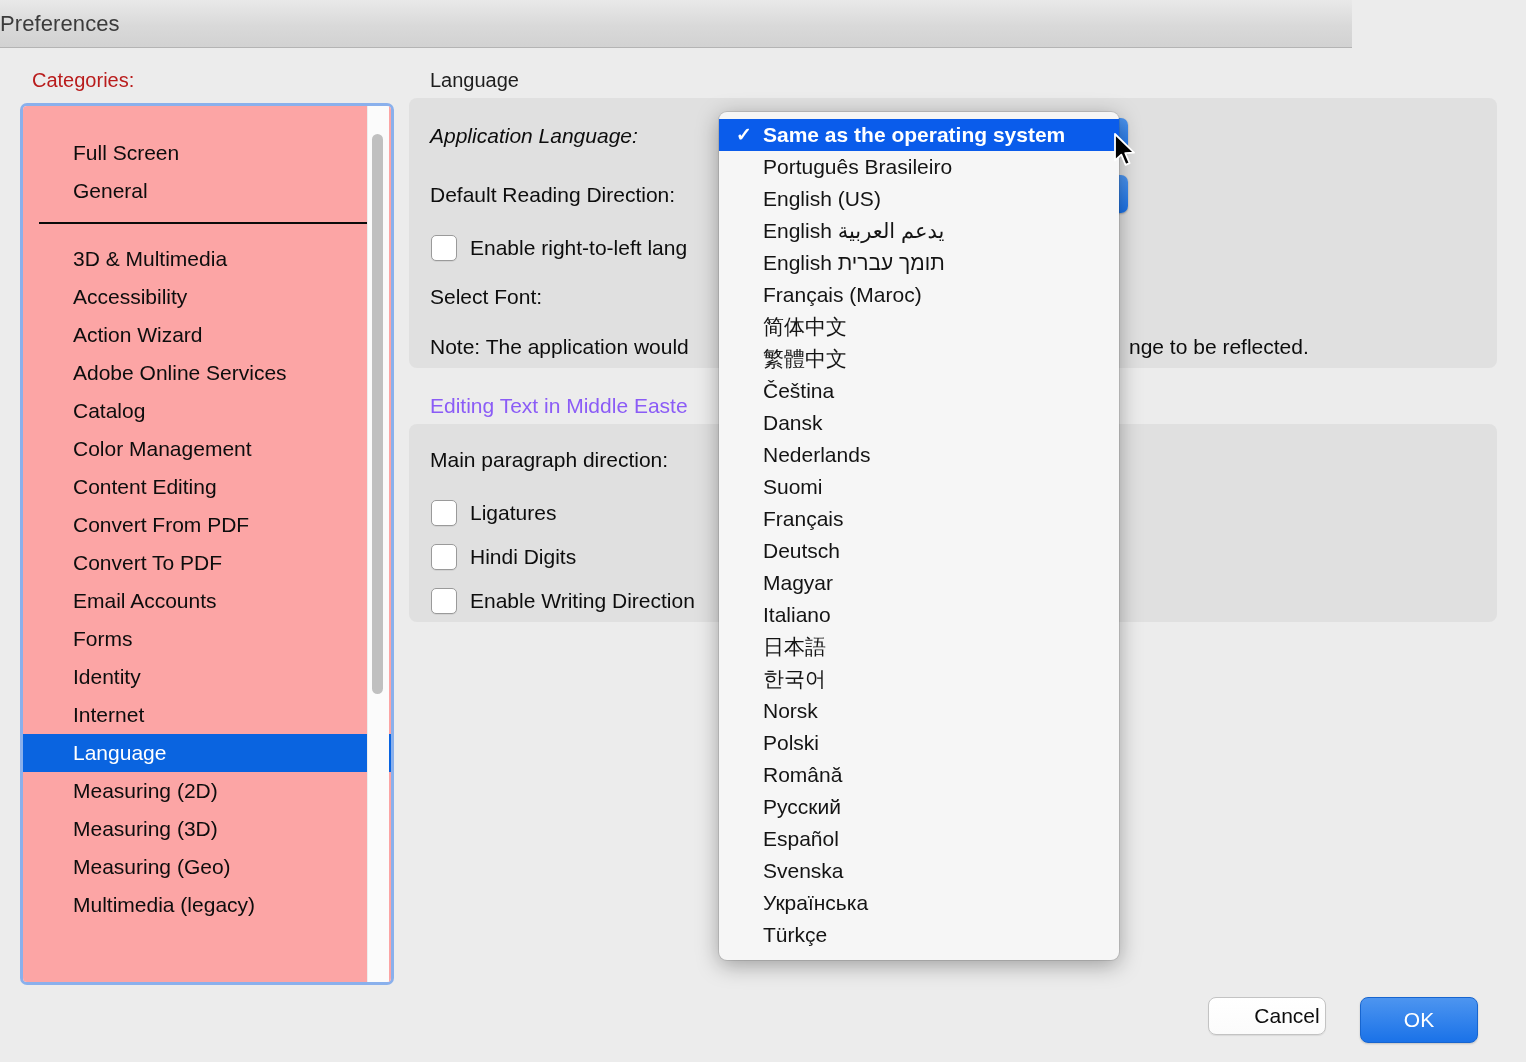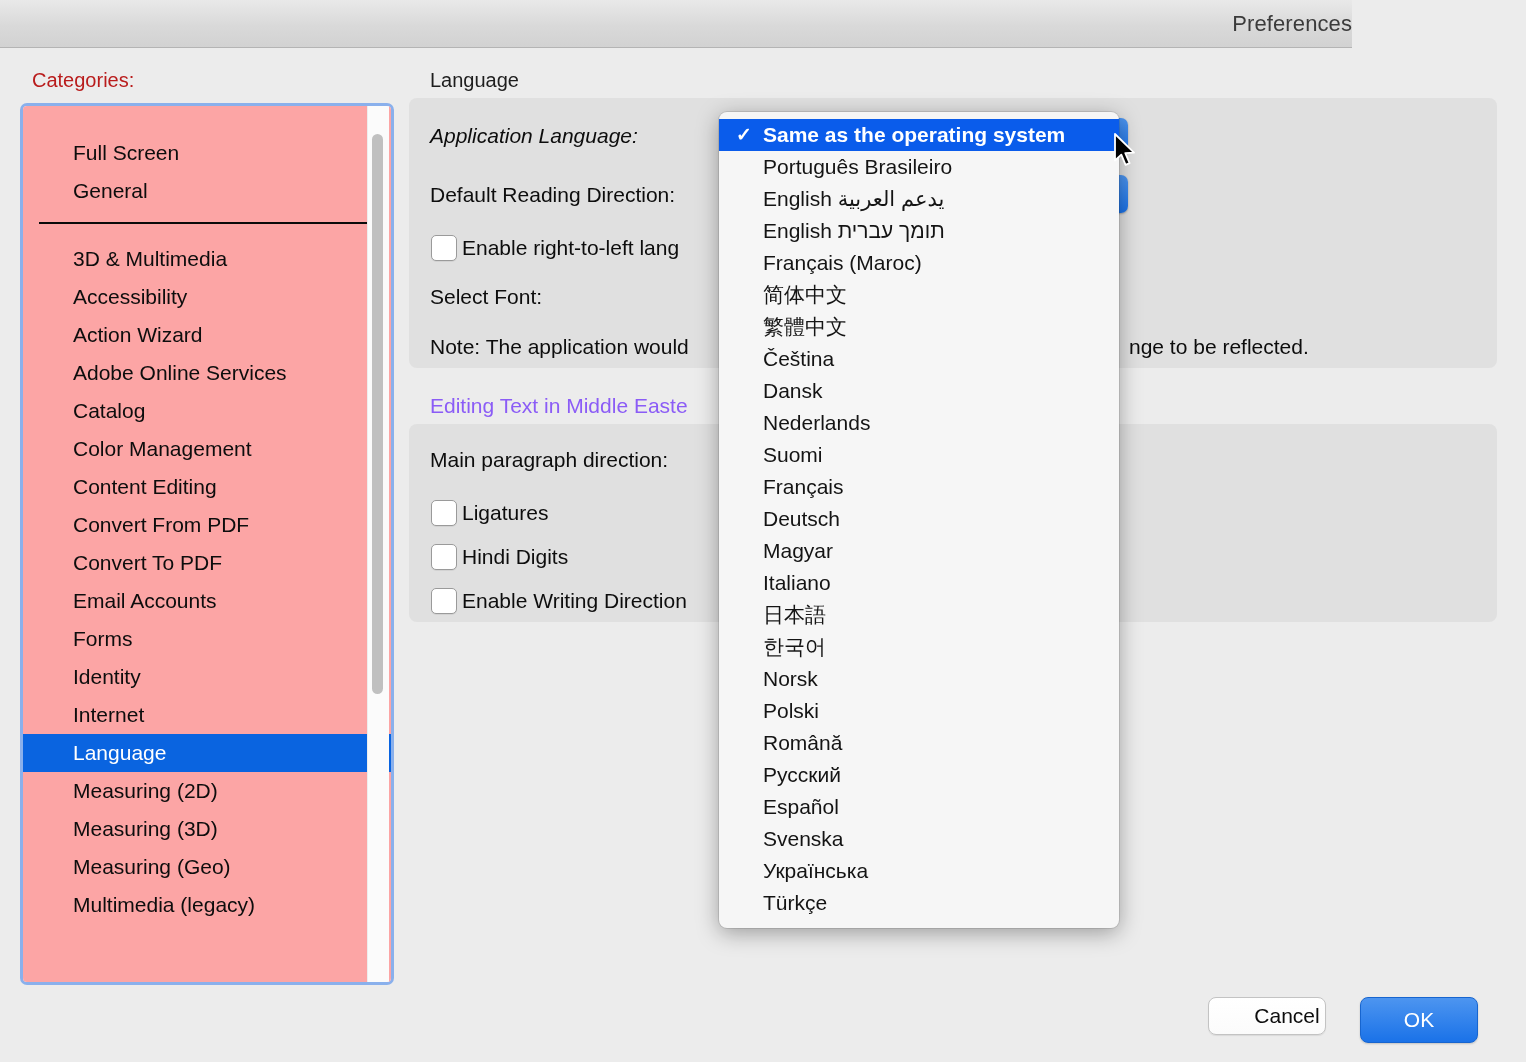--- a/index.html
+++ b/index.html
@@ -20,21 +20,21 @@
   .titlebar {
     position: absolute;
     left: 0; top: 0;
     width: 1352px;
     height: 48px;
     background: linear-gradient(to bottom, #e9e9e9 0%, #d9d9d9 55%, #d2d2d2 100%);
     border-bottom: 1px solid #b4b4b4;
     box-sizing: border-box;
     display: flex;
     align-items: center;
-    justify-content: flex-end;
+    justify-content: flex-start;
   }
   .titlebar-text {
     font-size: 22px;
     color: #3b3b3b;
     letter-spacing: .1px;
   }
 
   
   .categories-label {
     position: absolute;
@@ -129,21 +129,21 @@
   #lbl-reading-dir     { left: 430px; top: 183px; }
   #lbl-select-font     { left: 430px; top: 285px; }
   #lbl-note            { left: 430px; top: 335px; }
   #lbl-main-paragraph  { left: 430px; top: 448px; }
 
   
   .cb-row {
     position: absolute;
     display: flex;
     align-items: center;
-    gap: 5px;
+    gap: 13px;
     white-space: nowrap;
     text-align: right;
   }
   #cb-row-rtl       { left: 431px; top: 235px; }
   #cb-row-ligatures { left: 431px; top: 500px; }
   #cb-row-hindi     { left: 431px; top: 544px; }
   #cb-row-writedir  { left: 431px; top: 588px; }
   .cb-box {
     width: 24px; height: 24px;
     border: 1px solid #9a9a9a;
@@ -313,20 +313,21 @@
   <div class="cb-text">Hindi Digits</div>
 </div>
 <div class="cb-row" id="cb-row-writedir">
   <div class="cb-box"></div>
   <div class="cb-text">Enable Writing Direction</div>
 </div>
 
 <div class="menu">
   <div class="menu-item highlight"><span class="tick">✓</span><span>Same as the operating system</span></div>
   <div class="menu-item"><span>Português Brasileiro</span></div>
+  <div class="menu-item"><span>English (US)</span></div>
   <div class="menu-item"><span>English يدعم العربية</span></div>
   <div class="menu-item"><span>English תומך עברית</span></div>
   <div class="menu-item"><span>Français (Maroc)</span></div>
   <div class="menu-item"><span>简体中文</span></div>
   <div class="menu-item"><span>繁體中文</span></div>
   <div class="menu-item"><span>Čeština</span></div>
   <div class="menu-item"><span>Dansk</span></div>
   <div class="menu-item"><span>Nederlands</span></div>
   <div class="menu-item"><span>Suomi</span></div>
   <div class="menu-item"><span>Français</span></div>

